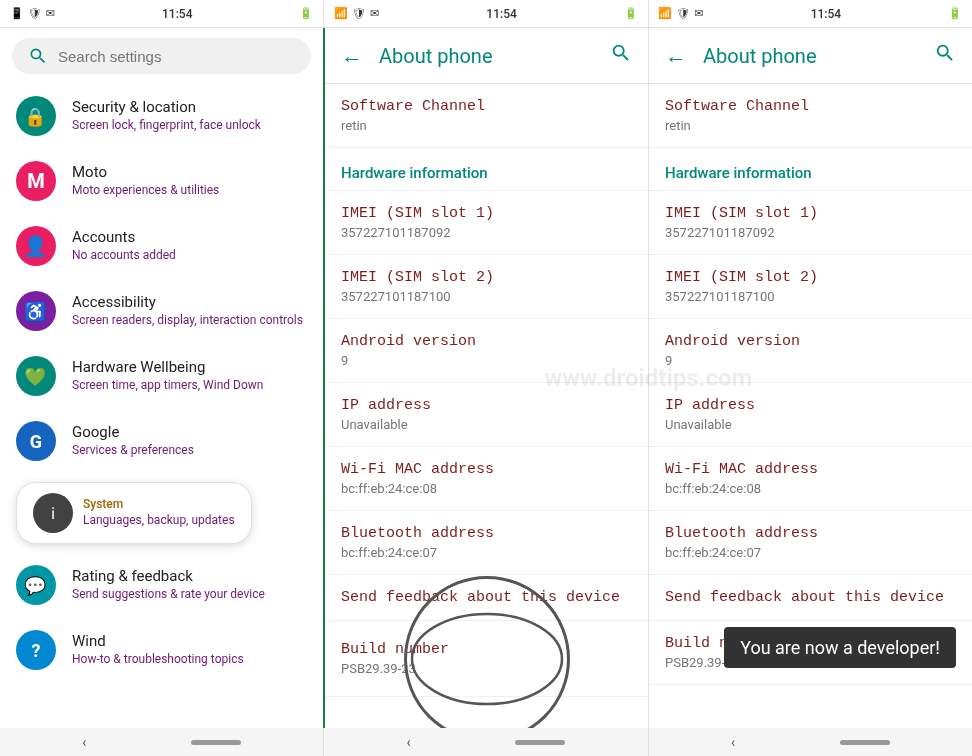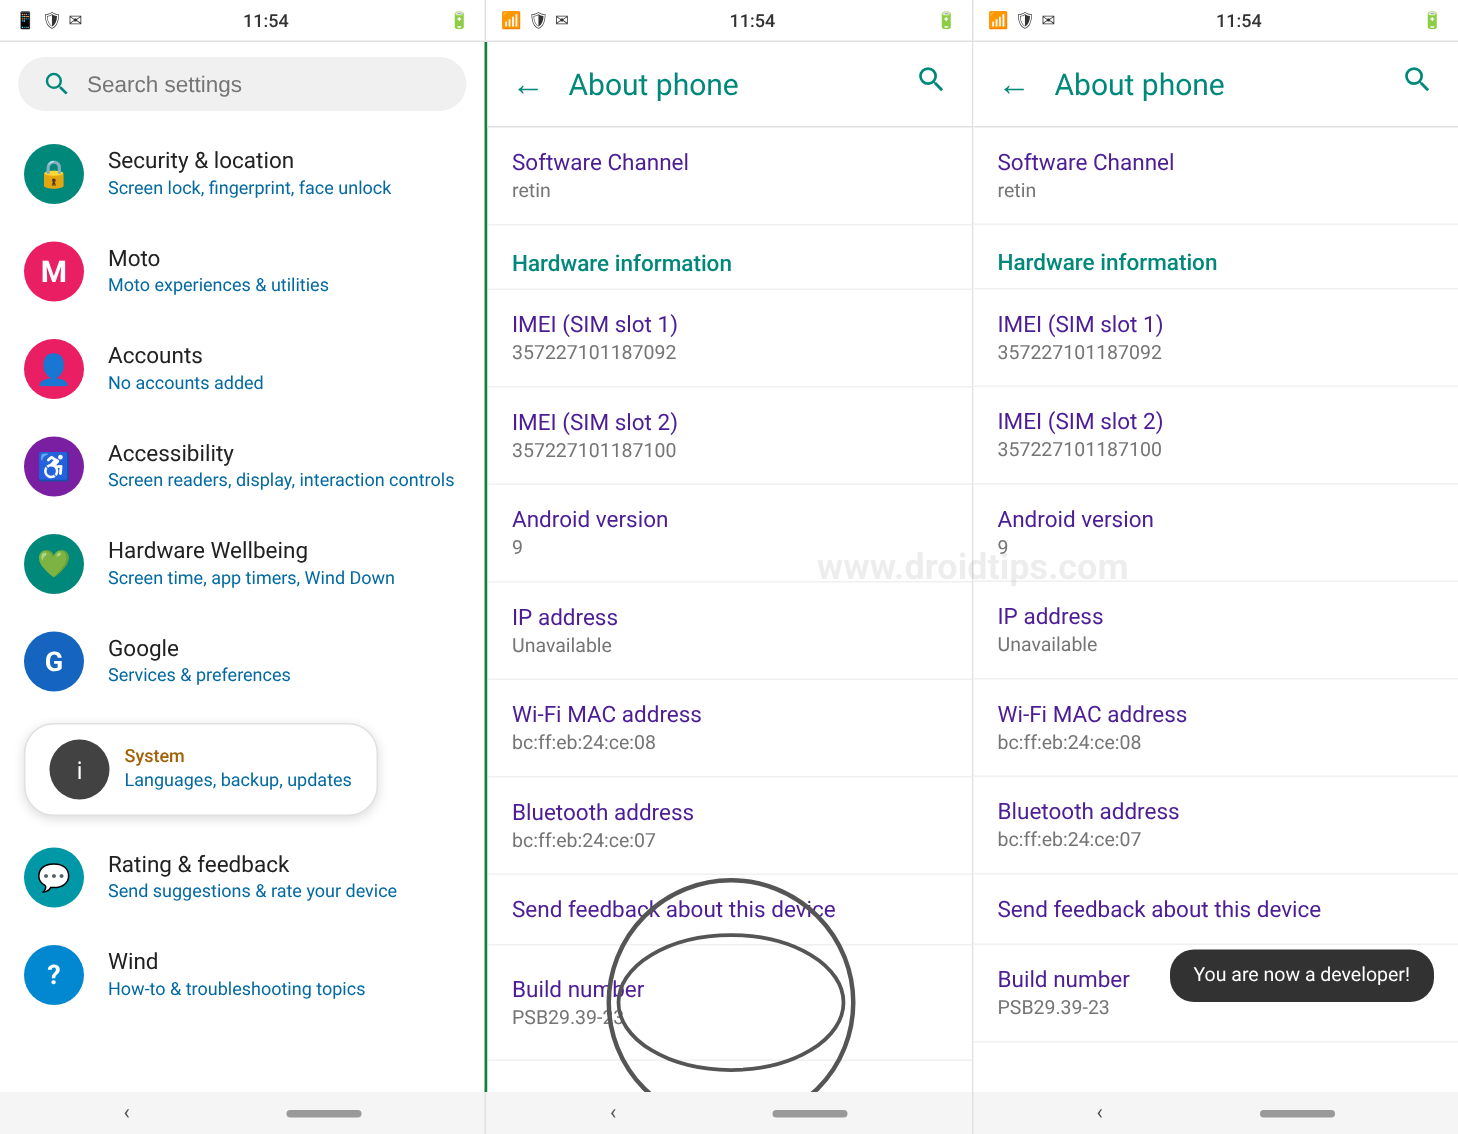--- a/index.html
+++ b/index.html
@@ -95,21 +95,21 @@
     }
 
     .settings-text { flex: 1; }
     .settings-title {
       font-size: 15px;
       color: #212121;
       font-weight: 400;
     }
     .settings-subtitle {
       font-size: 12px;
-      color: #0369a1;
+      color: #701a75;
       margin-top: 2px;
       line-height: 1.3;
     }
     .system-bubble {
       background: #fff;
       border: 1px solid #e0e0e0;
       border-radius: 20px;
       padding: 10px 16px;
       display: flex;
       align-items: center;
@@ -167,22 +167,23 @@
 
     .info-item {
       padding: 14px 16px;
       border-bottom: 1px solid #f0f0f0;
     }
     .info-item.section-header {
       padding: 16px 16px 8px;
     }
     .info-title {
       font-size: 15px;
-      color: #4c1d95;
+      color: #7f1d1d;
       font-weight: 400;
+      font-family: Liberation Mono, monospace;
     }
     .info-subtitle {
       font-size: 13px;
       color: #757575;
       margin-top: 3px;
     }
     .info-section-label {
       font-size: 15px;
       color: #00897B;
       font-weight: 500;
@@ -207,22 +208,22 @@
     }
 
     
     .toast {
       position: absolute;
       right: 16px;
       bottom: 60px;
       background: #323232;
       color: #fff;
       padding: 10px 16px;
-      border-radius: 16px;
-      font-size: 13px;
+      border-radius: 4px;
+      font-size: 18px;
       z-index: 100;
     }
 
     
     .nav-bars {
       display: flex;
       background: #f5f5f5;
       height: 28px;
     }
     .nav-section {

